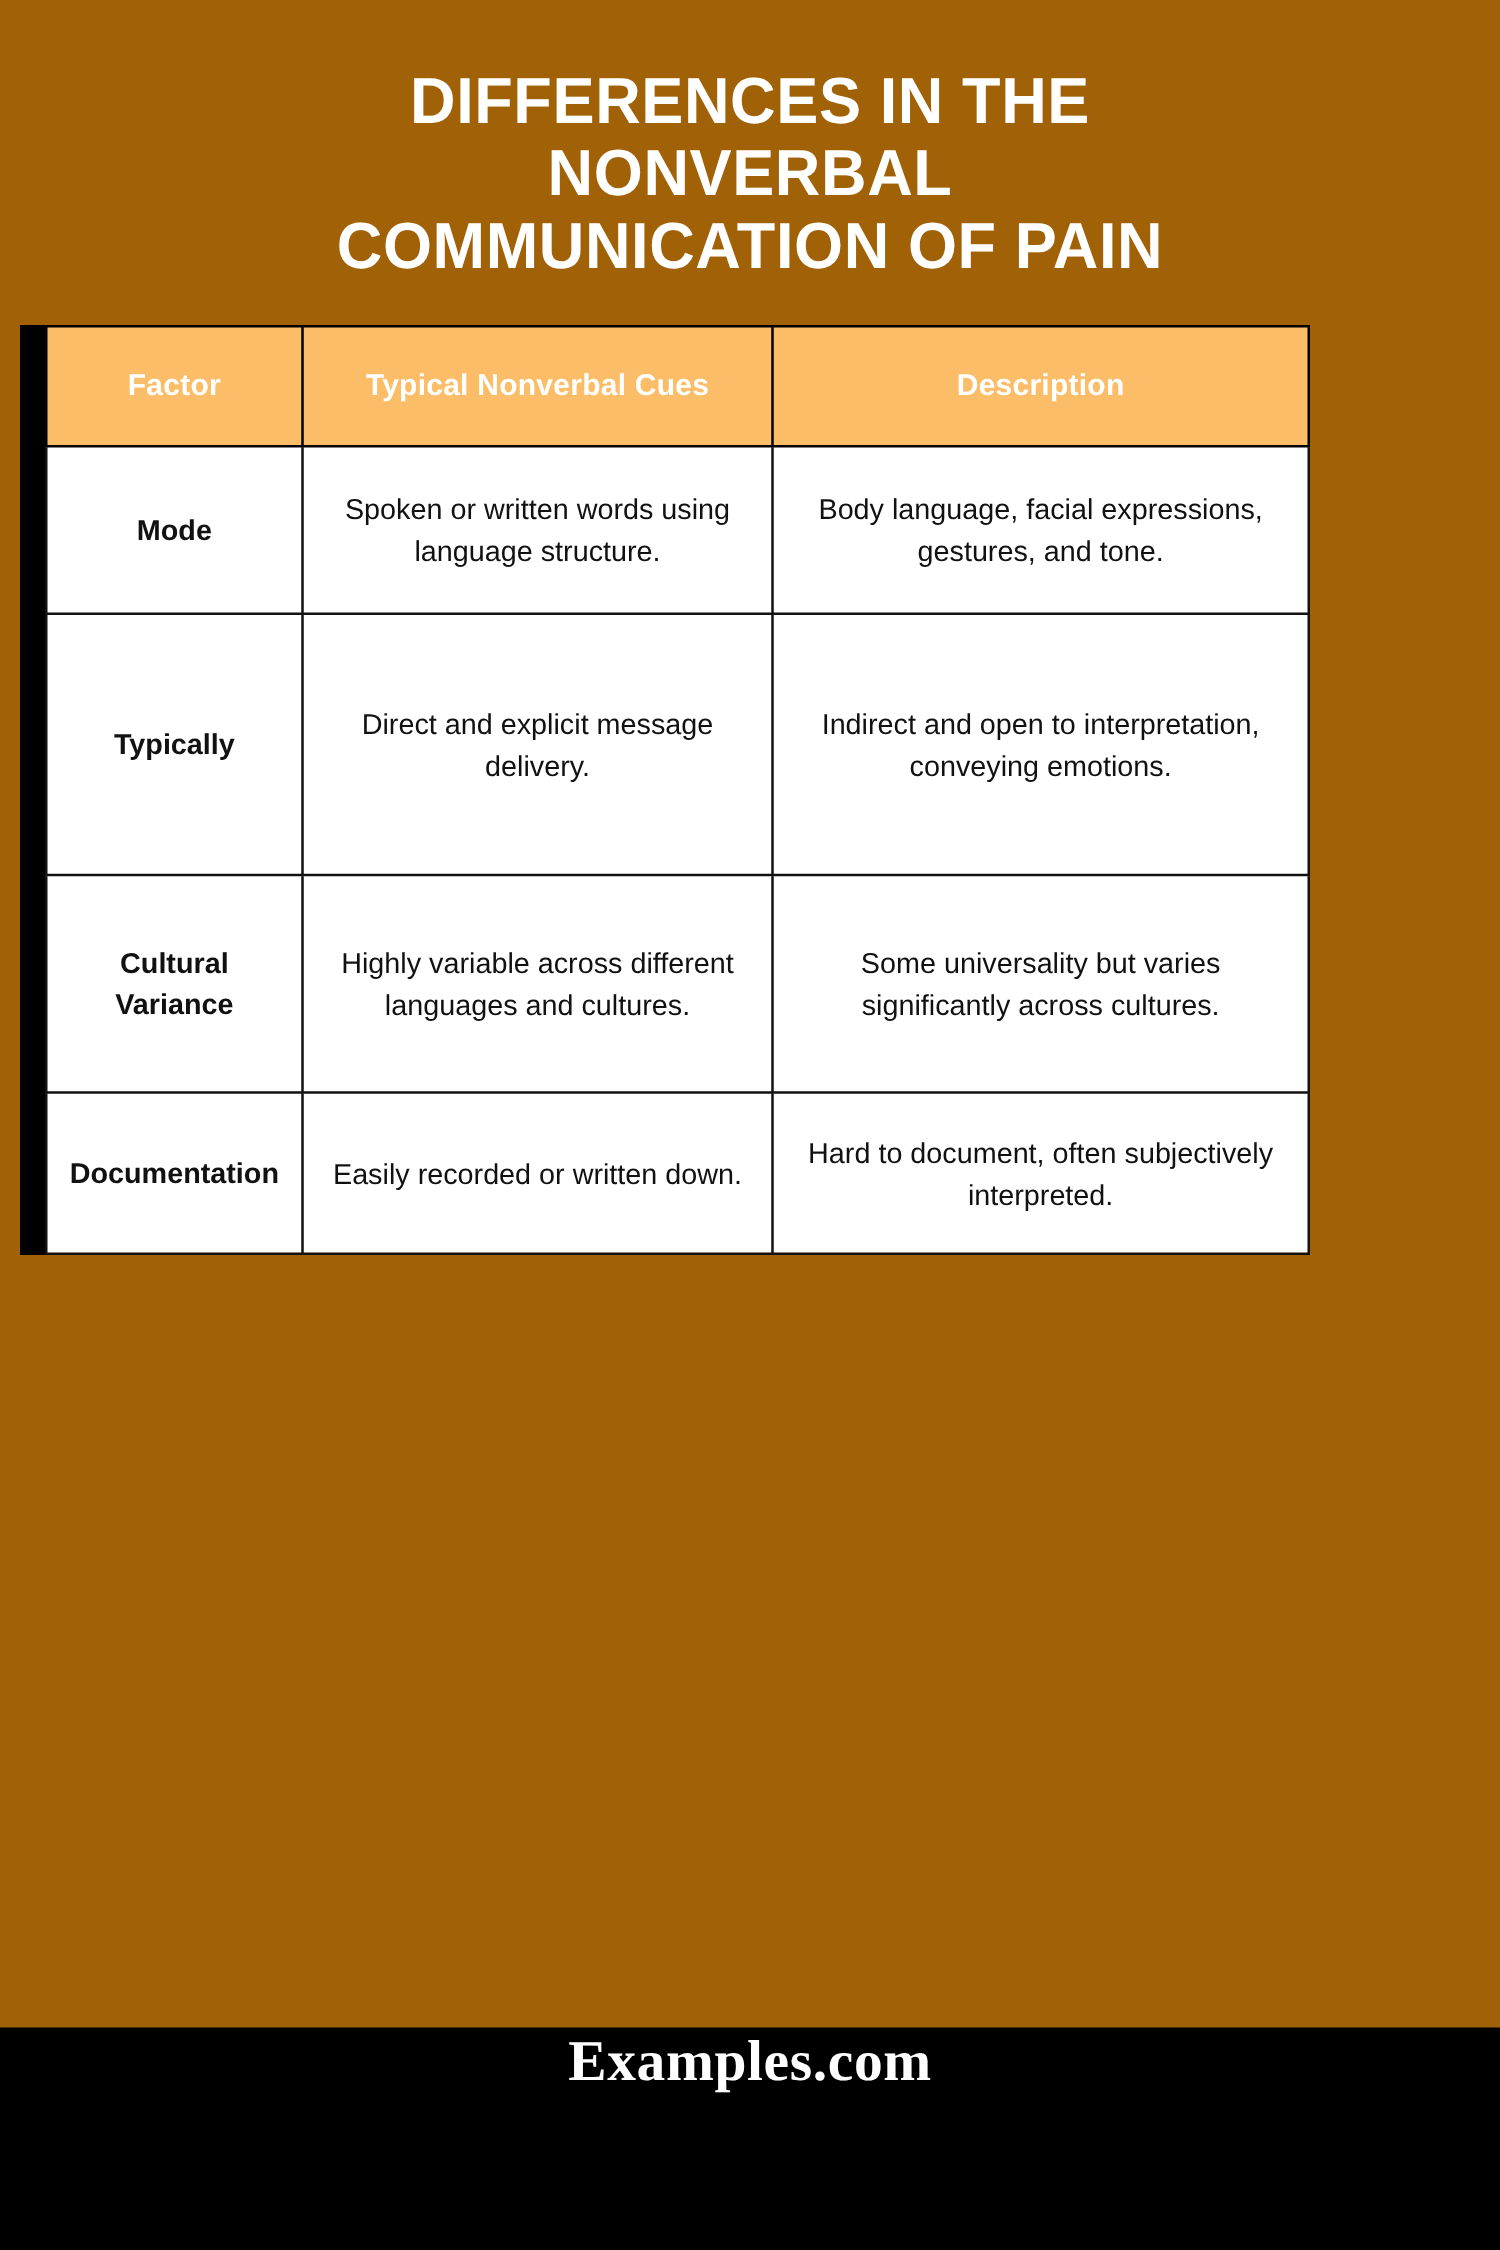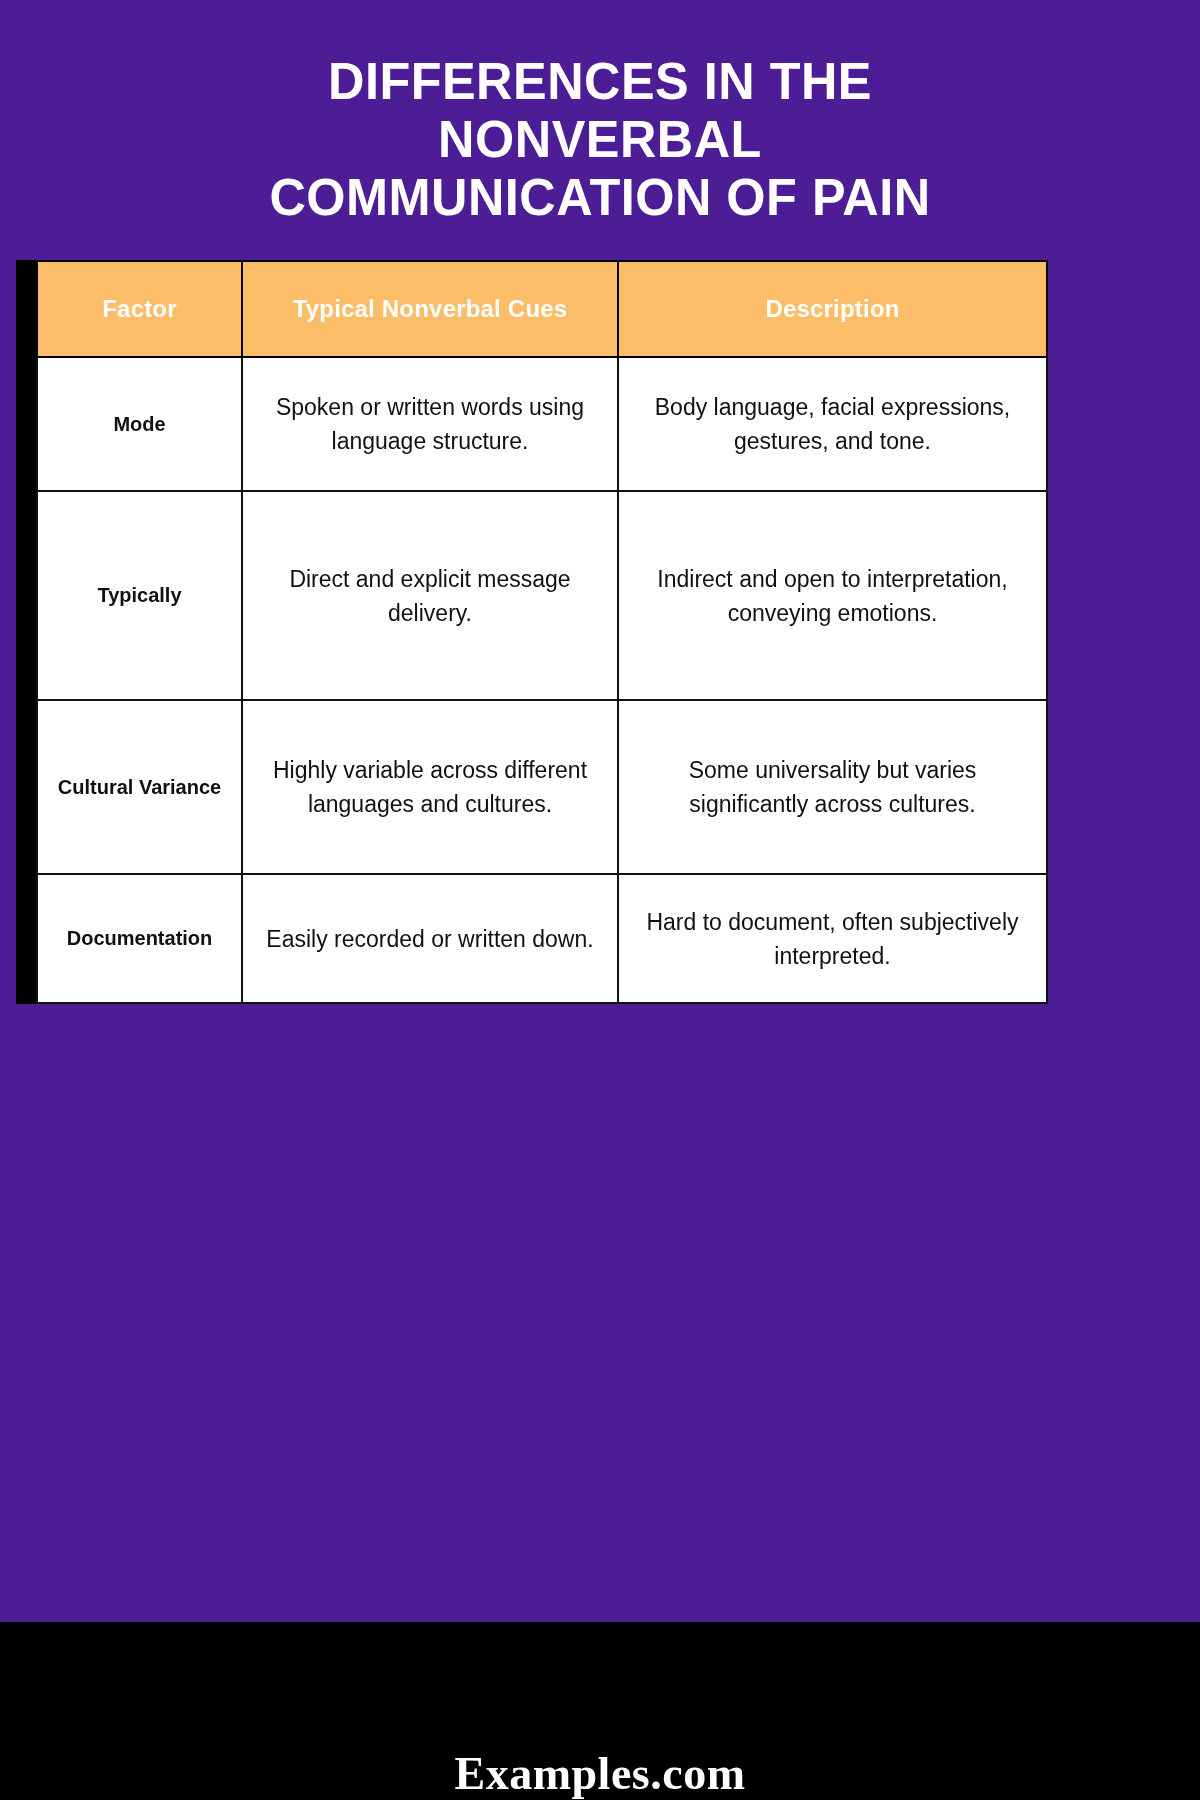--- a/index.html
+++ b/index.html
@@ -12,21 +12,21 @@
     height: 1800px;
     overflow: hidden;
     font-family: "Liberation Sans", sans-serif;
     -webkit-font-smoothing: antialiased;
   }
 
   .poster {
     position: relative;
     width: 1200px;
     height: 1800px;
-    background: #4c1d95;
+    background: #a16207;
     box-sizing: border-box;
   }
 
   
   .title-block {
     padding-top: 52px;
     padding-left: 40px;
     padding-right: 40px;
     text-align: center;
   }
@@ -83,42 +83,42 @@
     padding: 16px 14px;
     font-size: 23px;
     line-height: 34px;
     font-family: "Liberation Sans", sans-serif;
     word-wrap: break-word;
     overflow-wrap: break-word;
     word-break: break-word;
   }
   table.compare tbody td.factor {
     font-weight: 700;
-    font-size: 20px;
+    font-size: 23px;
     line-height: 33px;
     padding-left: 8px;
     padding-right: 8px;
   }
   table.compare tbody tr.r1 td { height: 100px; }
   table.compare tbody tr.r2 td { height: 175px; }
   table.compare tbody tr.r3 td { height: 175px; }
   table.compare tbody tr.r4 td { height: 140px; }
   table.compare tbody tr.r5 td { height: 100px; }
   table.compare tbody tr.r6 td { height: 95px; }
   table.compare tbody tr.r7 td { height: 125px; }
 
   
   .footer {
     position: absolute;
     left: 0;
     right: 0;
     bottom: 0;
     height: 178px;
     display: flex;
-    align-items: flex-end;
+    align-items: flex-start;
     justify-content: center;
     background: #000000;
   }
   .footer-text {
     color: #ffffff;
     font-family: "Liberation Serif", serif;
     font-weight: 700;
     font-size: 46px;
     letter-spacing: 0.5px;
   }

